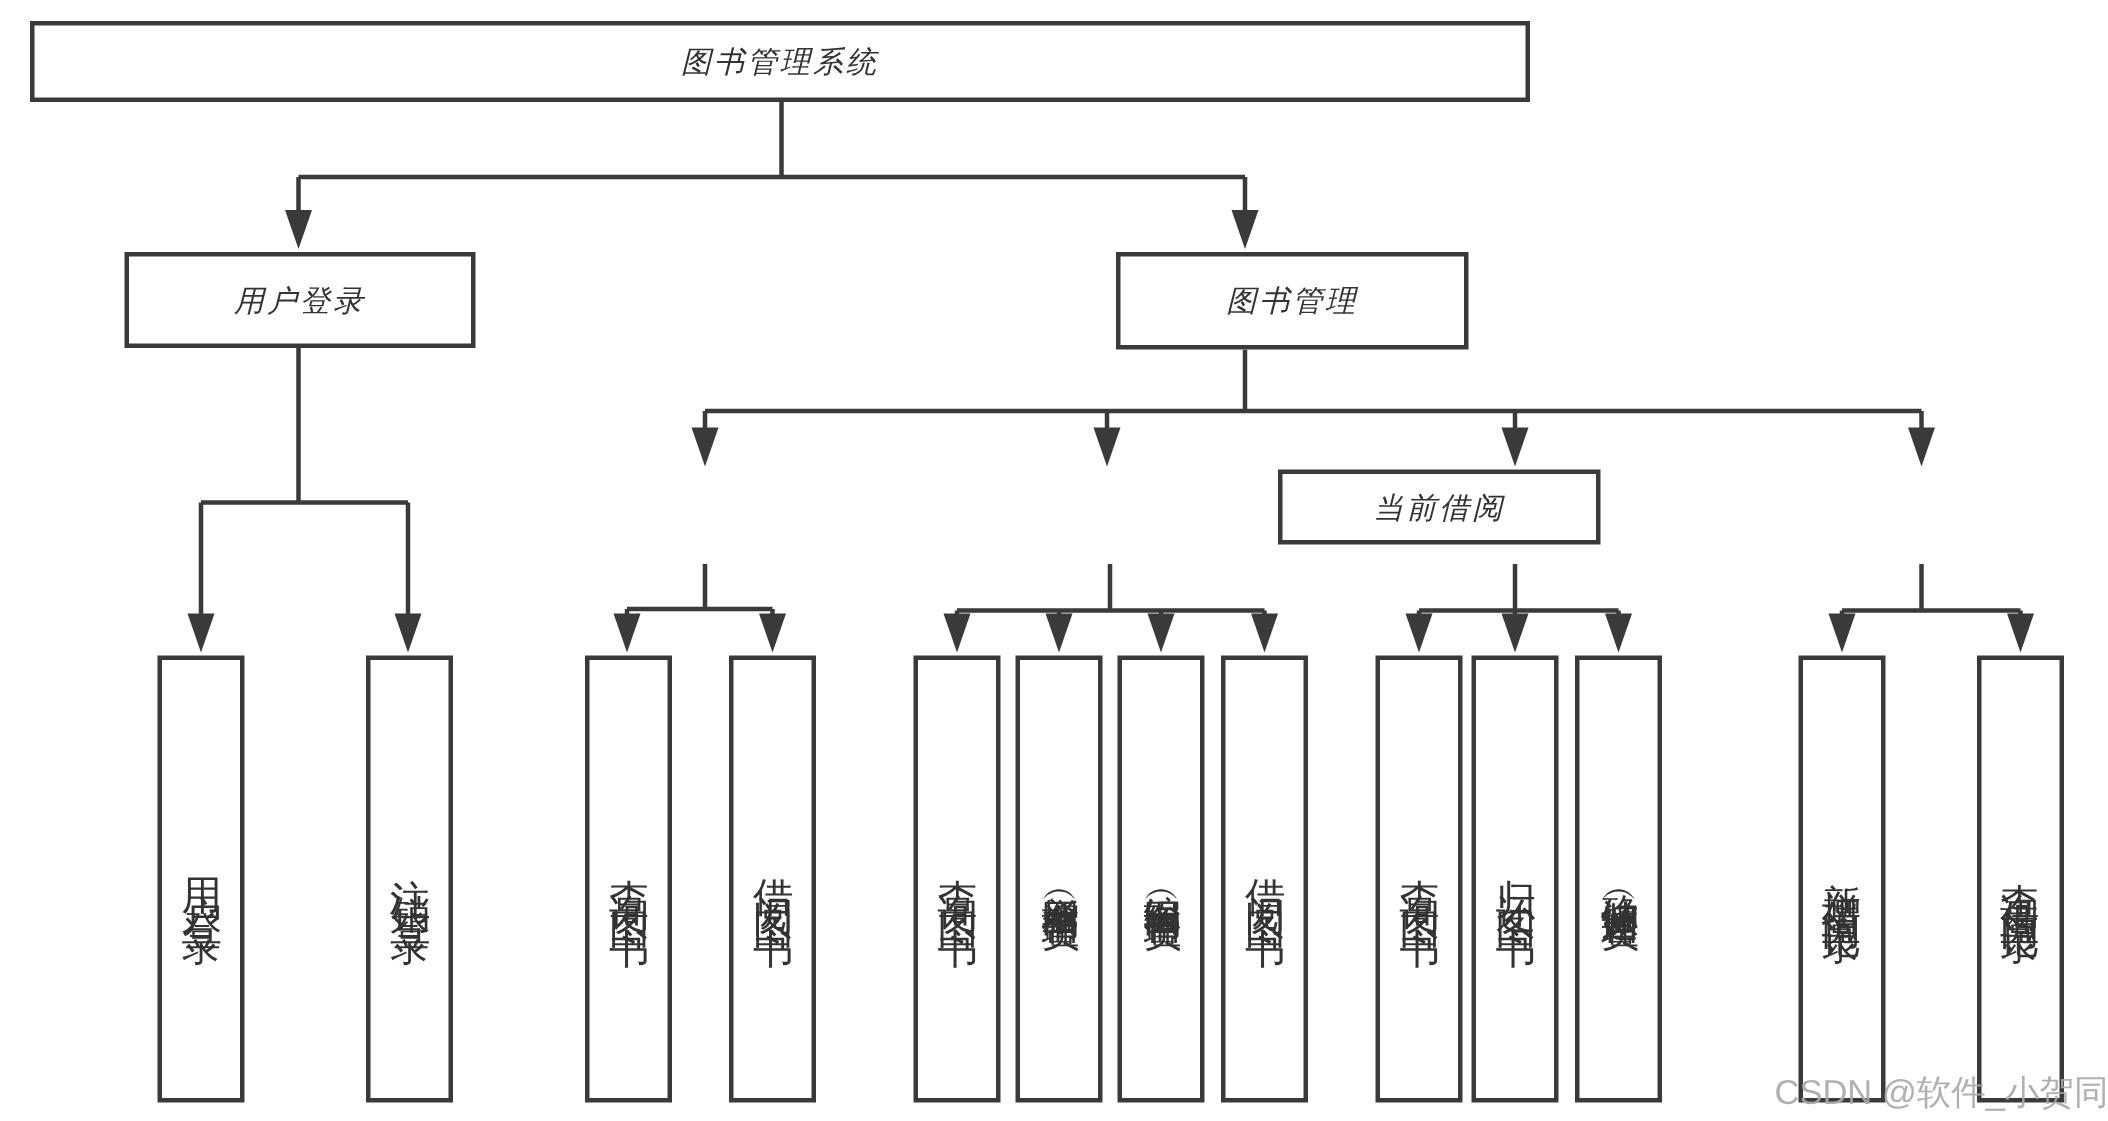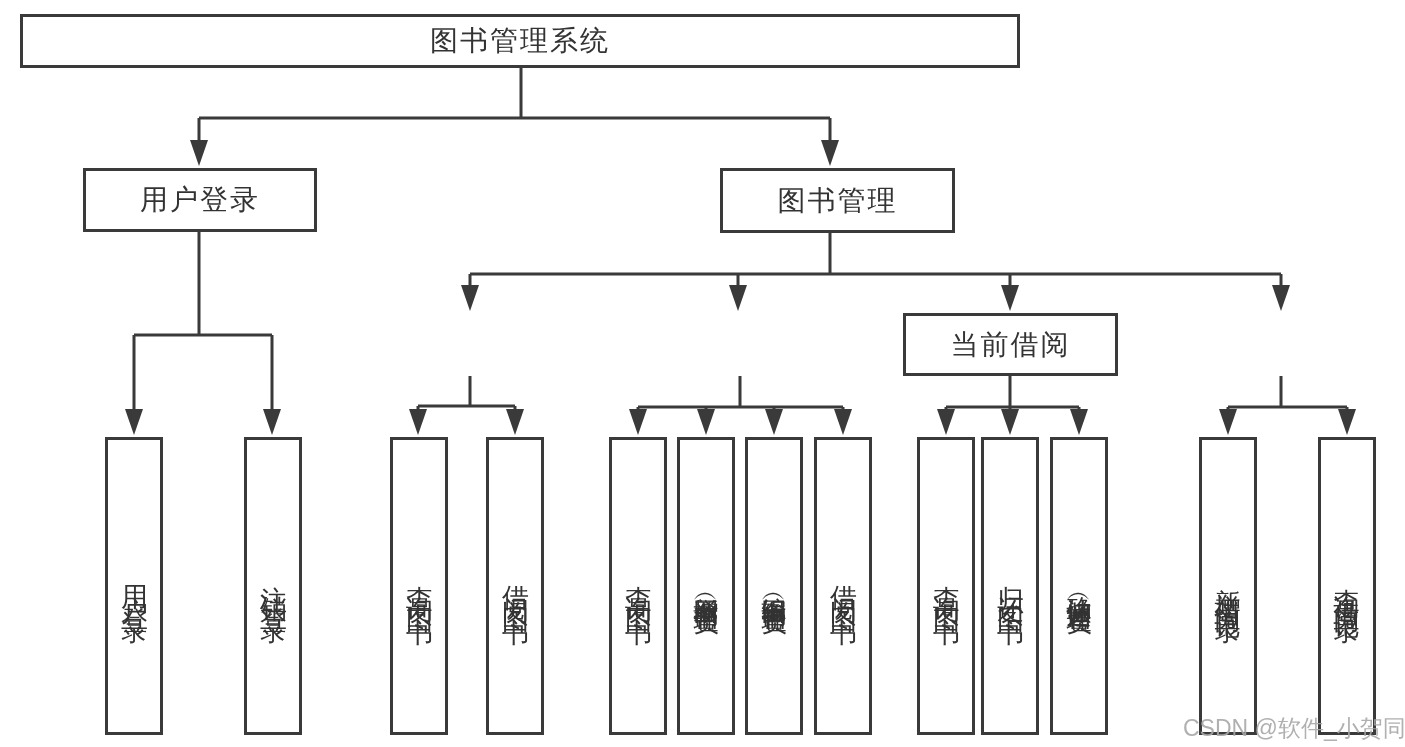--- a/index.html
+++ b/index.html
@@ -17,23 +17,24 @@
     box-sizing: border-box;
     background: #ffffff;
     border: 3px solid #3a3a3a;
     display: flex;
     align-items: center;
     justify-content: center;
     color: #333333;
     z-index: 2;
   }
   .node.h span {
-    font-size: 28px;
+    font-size: 20px;
     letter-spacing: 2px;
     white-space: nowrap;
+    font-style: italic;
   }
   .node.leaf span {
     writing-mode: vertical-rl;
     text-orientation: mixed;
     font-size: 27px;
     letter-spacing: 11px;
     line-height: 1;
   }
   .node.leaf.med span { font-size: 26px; letter-spacing: 6px; }
   .node.leaf.long span { font-size: 25px; letter-spacing: 2px; }
@@ -86,25 +87,25 @@
     </g>
   </svg>
 
   <div class="node h" style="left:20px; top:14px; width:1000px; height:54px">
     <span>图书管理系统</span>
   </div>
 
   <div class="node h" style="left:83px; top:168px; width:234px; height:64px">
     <span>用户登录</span>
   </div>
-  <div class="node h" style="left:720px; top:168px; width:235px; height:65px">
+  <div class="node h" style="left:744px; top:168px; width:235px; height:65px">
     <span>图书管理</span>
   </div>
 
-  <div class="node h" style="left:903px; top:313px; width:215px; height:63px">
+  <div class="node h" style="left:852px; top:313px; width:215px; height:50px">
     <span>当前借阅</span>
   </div>
 
   <div class="node leaf" style="left:105px; top:437px; width:58px; height:298px">
     <span>用户登录</span>
   </div>
   <div class="node leaf" style="left:244px; top:437px; width:58px; height:298px">
     <span>注销登录</span>
   </div>
 

